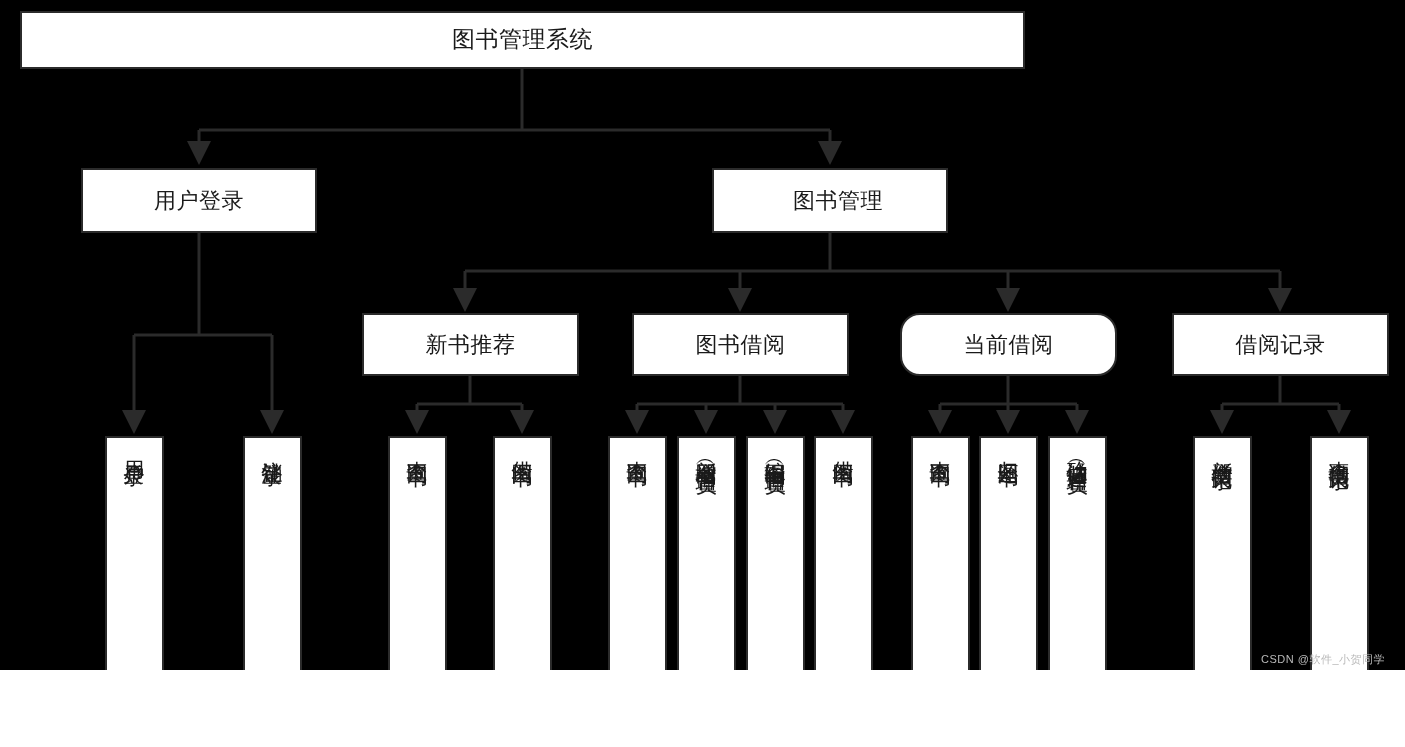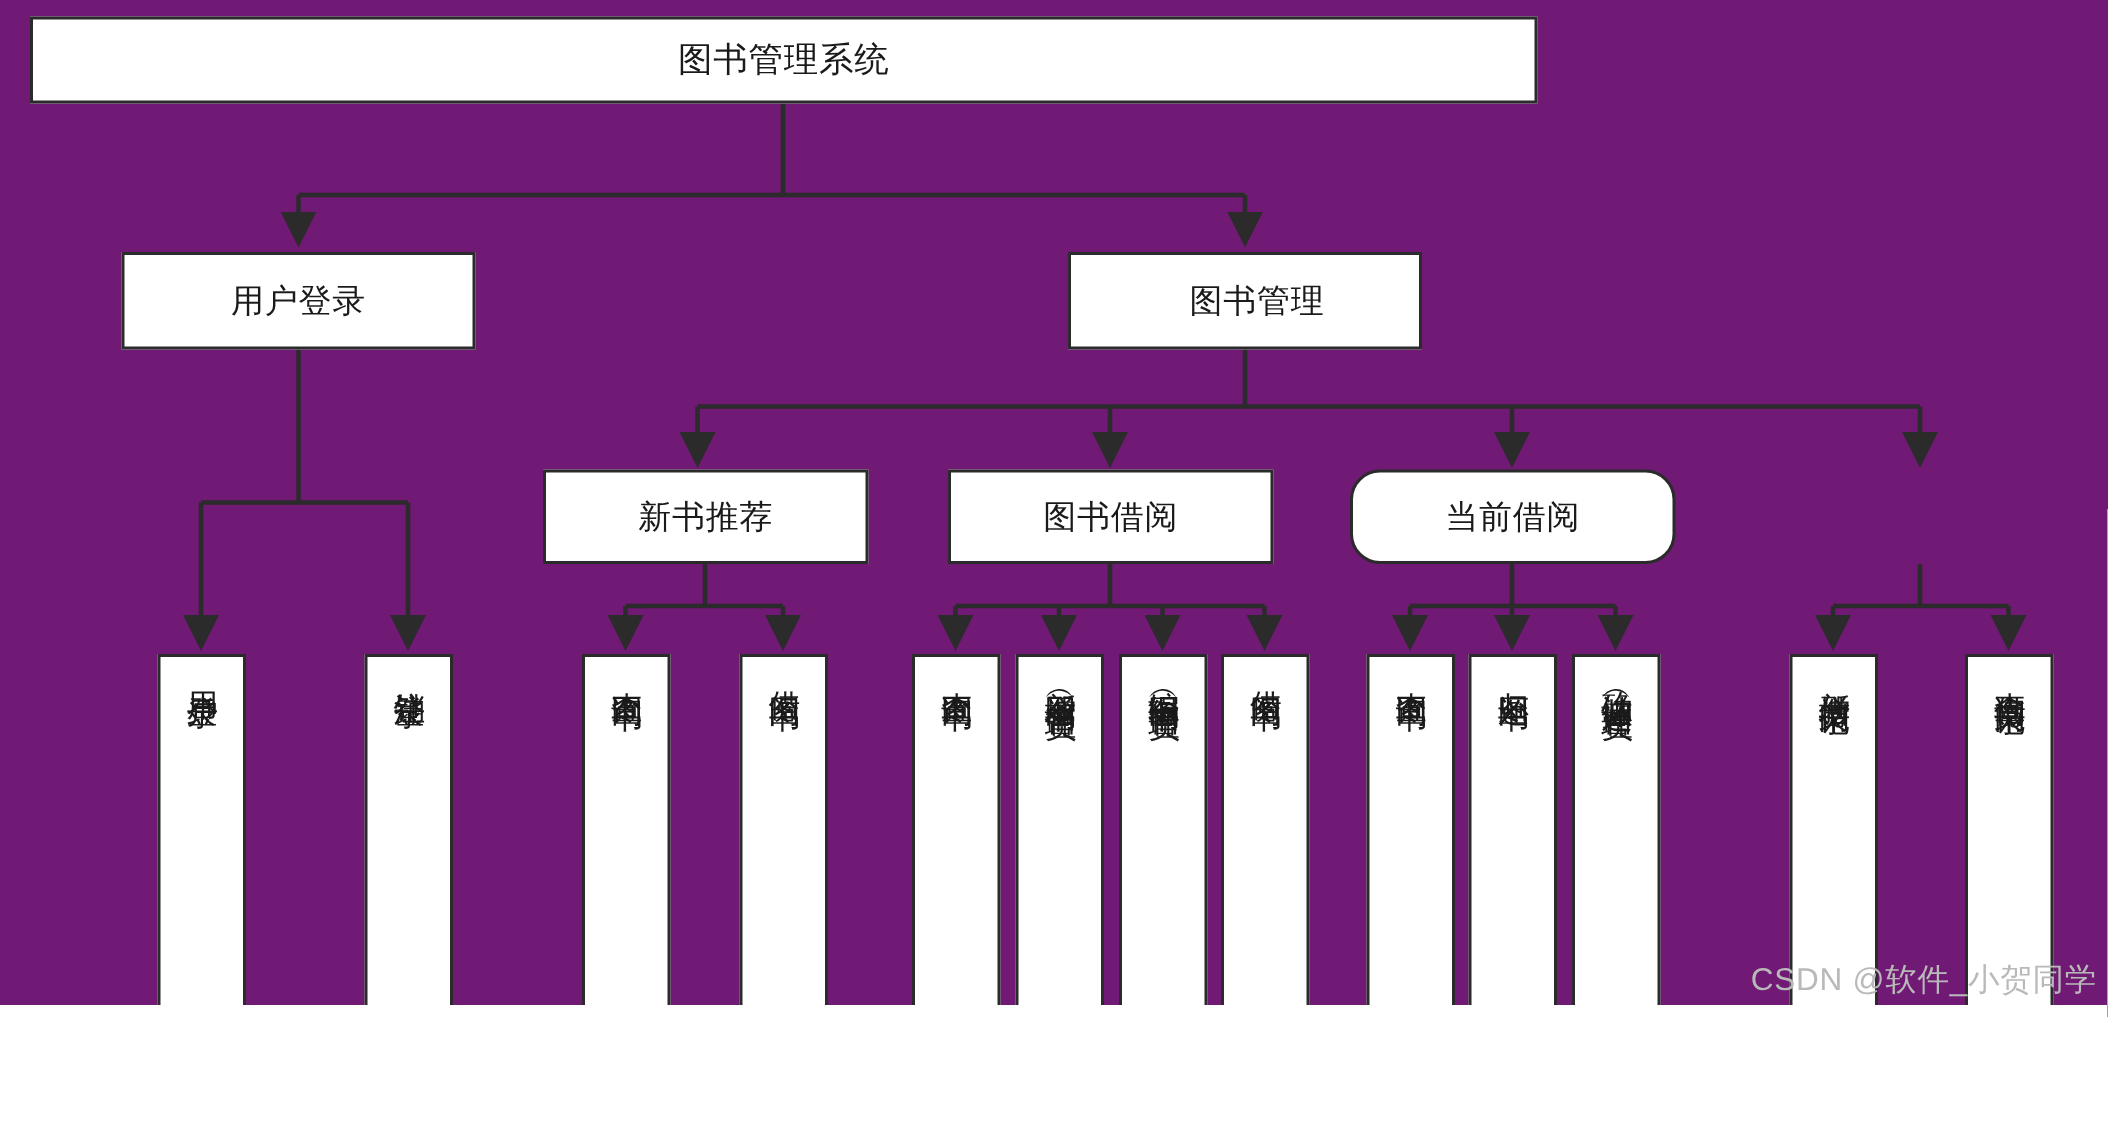--- a/index.html
+++ b/index.html
@@ -7,21 +7,21 @@
     padding: 0;
     background: #ffffff;
   }
   body {
     font-family: "Liberation Sans", "DejaVu Sans", sans-serif;
   }
   #canvas {
     position: relative;
     width: 1405px;
     height: 670px;
-    background: #701a75;
+    background: #000000;
     overflow: hidden;
   }
   #edge-layer {
     position: absolute;
     left: 0;
     top: 0;
     width: 1405px;
     height: 747px;
     pointer-events: none;
   }
@@ -58,23 +58,23 @@
   .node.vert .label {
     writing-mode: vertical-rl;
     text-orientation: upright;
     font-size: 21px;
     letter-spacing: 2px;
     line-height: 1;
     max-height: 100%;
   }
   #watermark {
     position: absolute;
-    right: 7px;
+    right: 20px;
     bottom: 3px;
-    font-size: 21px;
+    font-size: 11px;
     color: #b9b9b9;
     z-index: 5;
     white-space: nowrap;
     letter-spacing: 0.5px;
   }
 </style>
 </head>
 <body>
 
 <div id="canvas">
@@ -142,20 +142,23 @@
 
   <div class="node horiz" style="left:632px; top:313px; width:217px; height:63px;">
     <span class="label">图书借阅</span>
   </div>
   <div class="node horiz" style="left:362px; top:313px; width:217px; height:63px;">
     <span class="label">新书推荐</span>
   </div>
   <div class="node horiz" style="left:900px; top:313px; width:217px; height:63px;border-radius:20px;">
     <span class="label">当前借阅</span>
   </div>
+  <div class="node horiz" style="left:1172px; top:313px; width:217px; height:63px;">
+    <span class="label">借阅记录</span>
+  </div>
 
   <div class="node vert" style="left:105px; top:436px; width:59px; height:297px;">
     <span class="label">用户登录</span>
   </div>
   <div class="node vert" style="left:243px; top:436px; width:59px; height:297px;">
     <span class="label">注销登录</span>
   </div>
 
   <div class="node vert" style="left:388px; top:436px; width:59px; height:297px;">
     <span class="label">查询图书</span>

